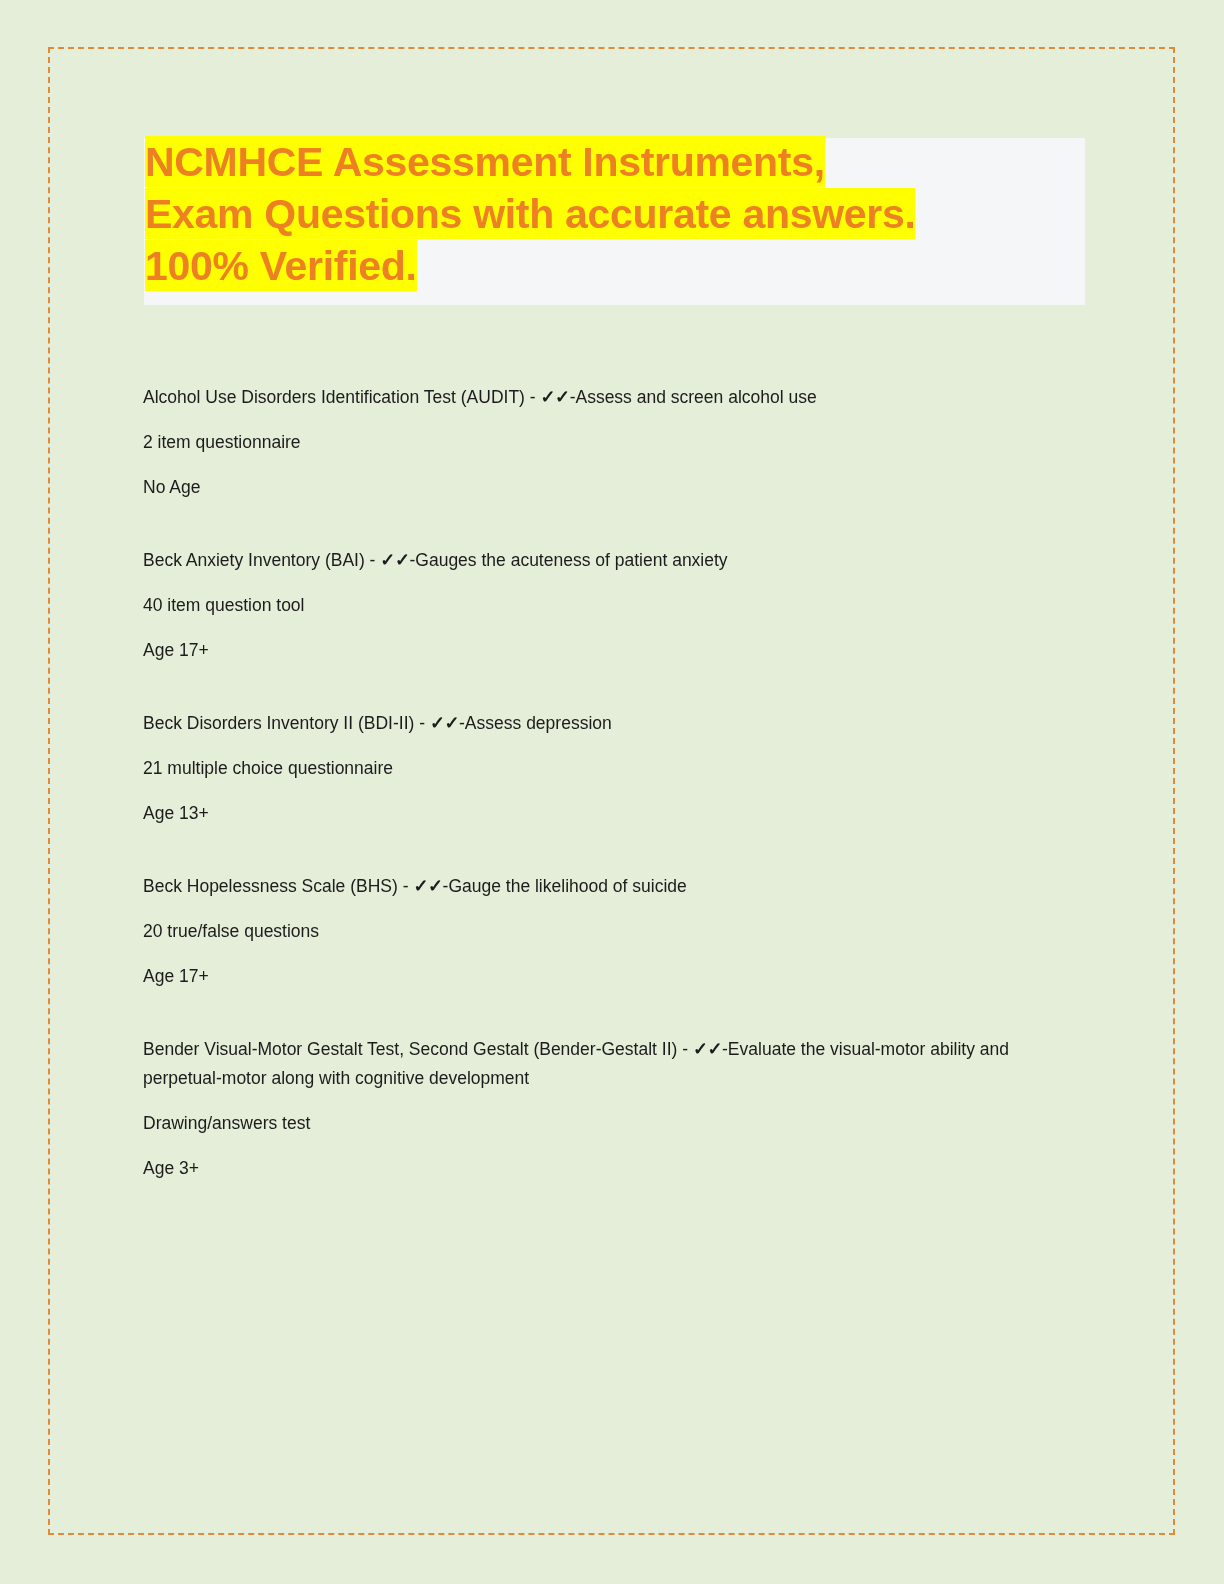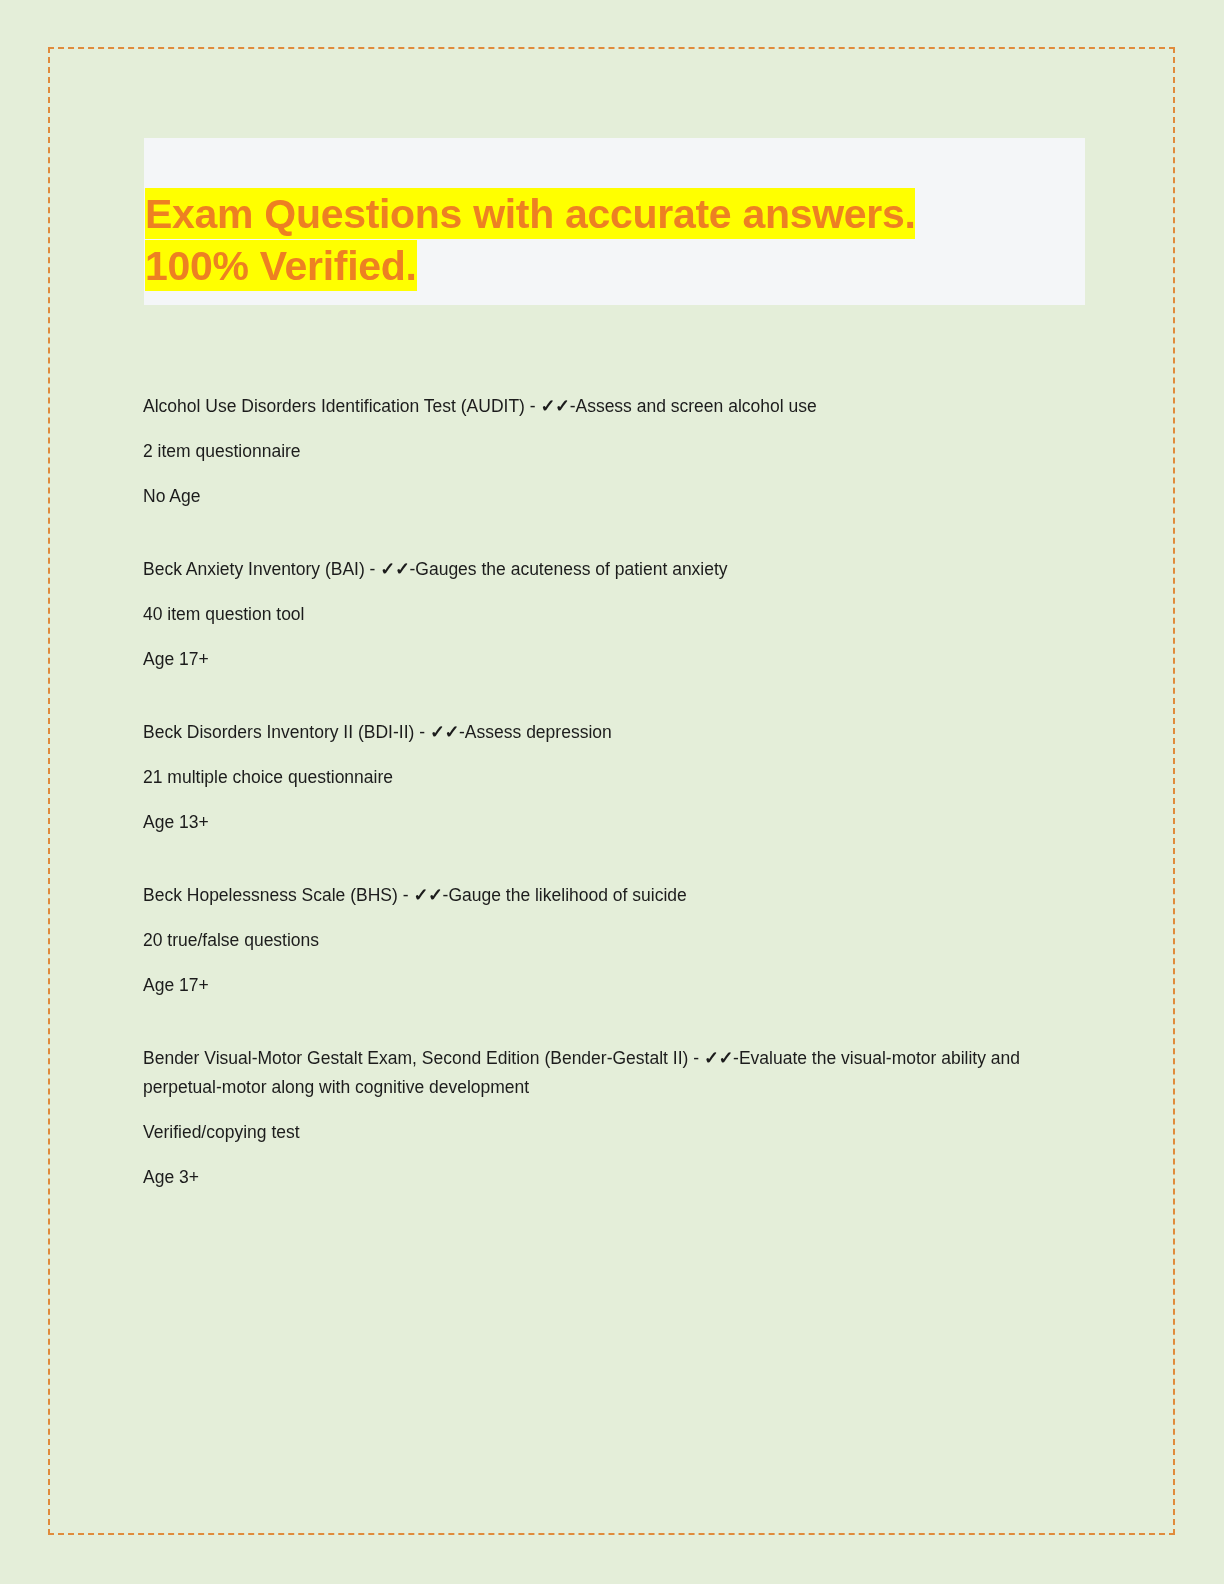--- a/index.html
+++ b/index.html
@@ -60,21 +60,21 @@
     background: #ffff00;
     padding: 3px 0 2px 0;
     box-decoration-break: clone;
     -webkit-box-decoration-break: clone;
   }
 
   
   #body-content {
     position: absolute;
     left: 143px;
-    top: 392px;
+    top: 383px;
     width: 900px;
     font-family: "Liberation Sans", sans-serif;
     font-size: 17.5px;
     line-height: 29px;
     color: #1c1c1c;
   }
   .entry {
     margin-bottom: 44px;
   }
   .entry:last-child {
@@ -97,21 +97,21 @@
 </style>
 </head>
 <body>
 
 <div id="page">
 
   <div id="page-frame"></div>
 
   <div id="title-block">
     <h1 id="doc-title">
-      <br>
+      <span class="hl">NCMHCE Assessment Instruments,</span><br>
       <span class="hl">Exam Questions with accurate answers.</span><br>
       <span class="hl">100% Verified.</span>
     </h1>
   </div>
 
   <div id="body-content">
       <div class="entry">
         <p class="line headline"><span>Alcohol Use Disorders Identification Test (AUDIT) - </span><span class="check">✓✓</span><span>-Assess and screen alcohol use</span></p>
         <p class="line">2 item questionnaire</p>
         <p class="line">No Age</p>
@@ -125,19 +125,19 @@
         <p class="line headline"><span>Beck Disorders Inventory II (BDI-II) - </span><span class="check">✓✓</span><span>-Assess depression</span></p>
         <p class="line">21 multiple choice questionnaire</p>
         <p class="line">Age 13+</p>
       </div>
       <div class="entry">
         <p class="line headline"><span>Beck Hopelessness Scale (BHS) - </span><span class="check">✓✓</span><span>-Gauge the likelihood of suicide</span></p>
         <p class="line">20 true/false questions</p>
         <p class="line">Age 17+</p>
       </div>
       <div class="entry">
-        <p class="line headline"><span>Bender Visual-Motor Gestalt Exam, Second Edition (Bender-Gestalt II) - </span><span class="check">✓✓</span><span>-Evaluate the visual-motor ability and perpetual-motor along with cognitive development</span></p>
-        <p class="line">Verified/copying test</p>
+        <p class="line headline"><span>Bender Visual-Motor Gestalt Test, Second Gestalt (Bender-Gestalt II) - </span><span class="check">✓✓</span><span>-Evaluate the visual-motor ability and perpetual-motor along with cognitive development</span></p>
+        <p class="line">Drawing/answers test</p>
         <p class="line">Age 3+</p>
       </div>
     </div>
 
 </div>
 
 </body></html>

